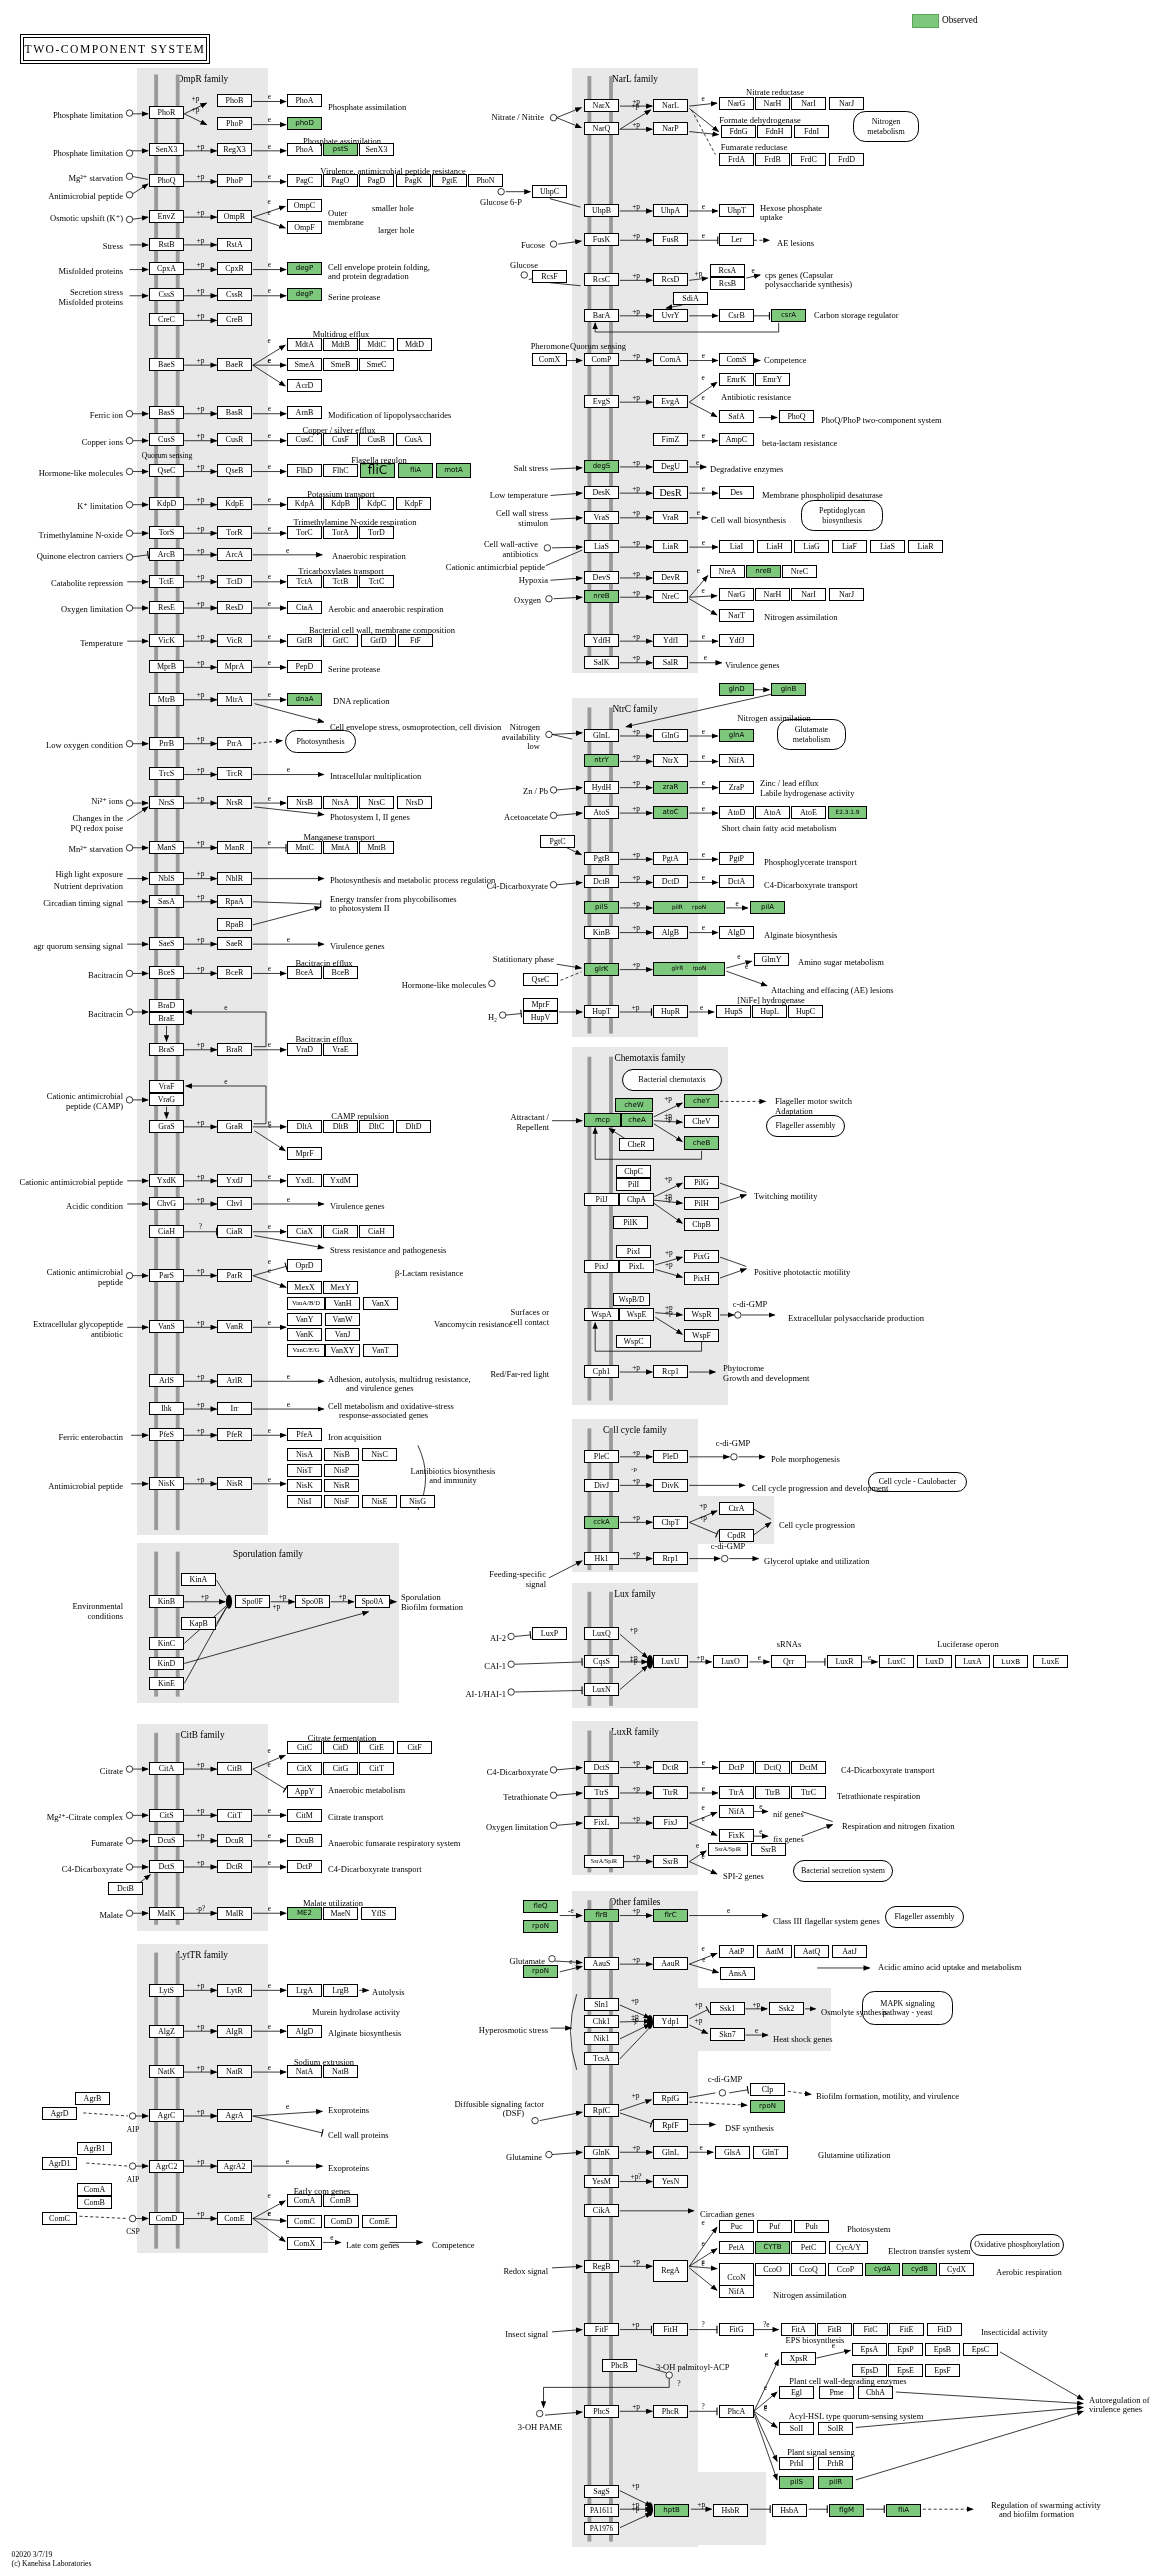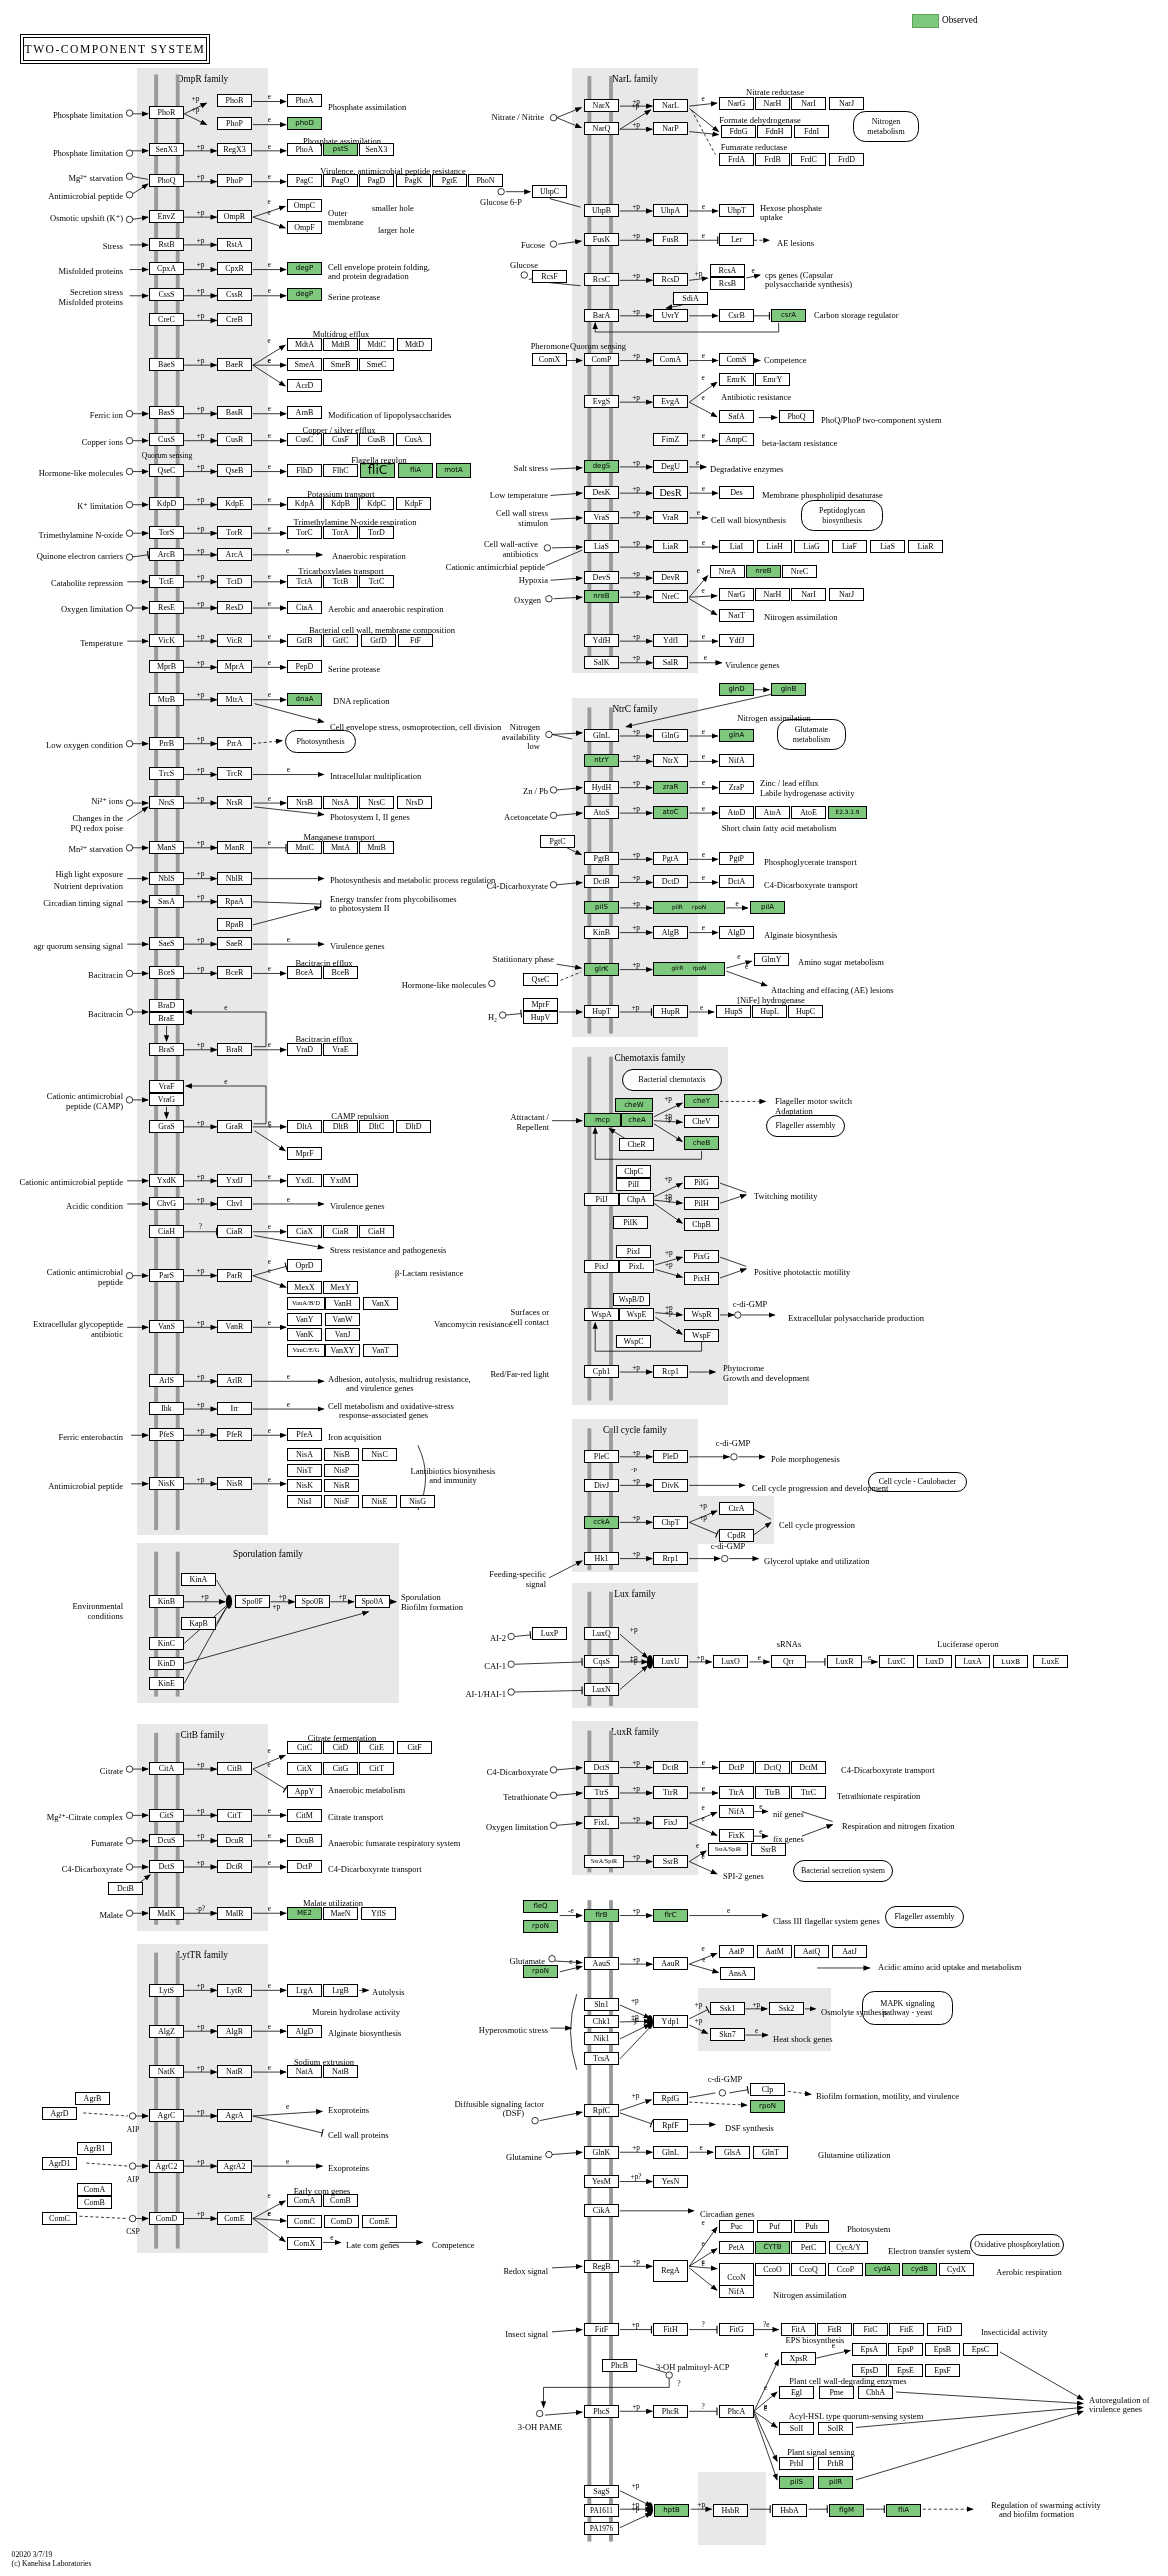--- a/index.html
+++ b/index.html
@@ -55,20 +55,23 @@
     </div>
     <div class="sec" style="left: 572px; top: 1419px; width: 126px; height: 153px;">
       <span>Cell cycle family</span>
     </div>
     <div class="sec" style="left: 698px; top: 1496px; width: 76px; height: 48px;"></div>
     <div class="sec" style="left: 572px; top: 1583px; width: 126px; height: 125px;">
       <span>Lux family</span>
     </div>
     <div class="sec" style="left: 572px; top: 1721px; width: 126px; height: 154px;">
       <span>LuxR family</span>
+    </div>
+    <div class="sec" style="left: 572px; top: 1891px; width: 126px; height: 656px;">
+      <span>Other familes</span>
     </div>
     <div class="sec" style="left: 698px; top: 1988px; width: 133px; height: 63px;"></div>
     <div class="sec" style="left: 698px; top: 2472px; width: 68px; height: 73px;"></div>
     <svg id="wires" width="1168" height="2576" viewBox="0 0 1515 3340">
       <defs>
         <marker id="arr" markerWidth="9" markerHeight="8" refX="8" refY="3.5" orient="auto">
           <path d="M0,0 L9,3.5 L0,7 z" fill="#000"></path>
         </marker>
       </defs>
       <rect x="200" y="96" width="5" height="1888" fill="#9a9a9a"></rect>

